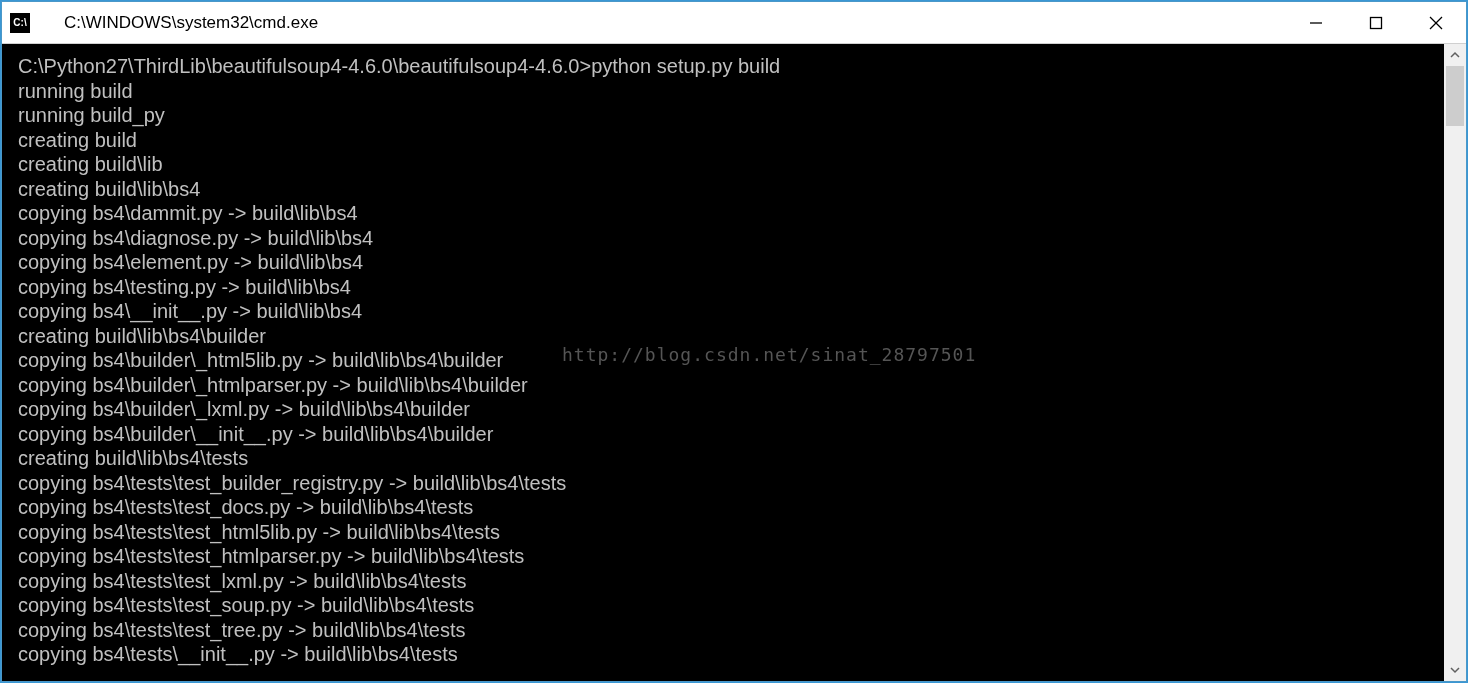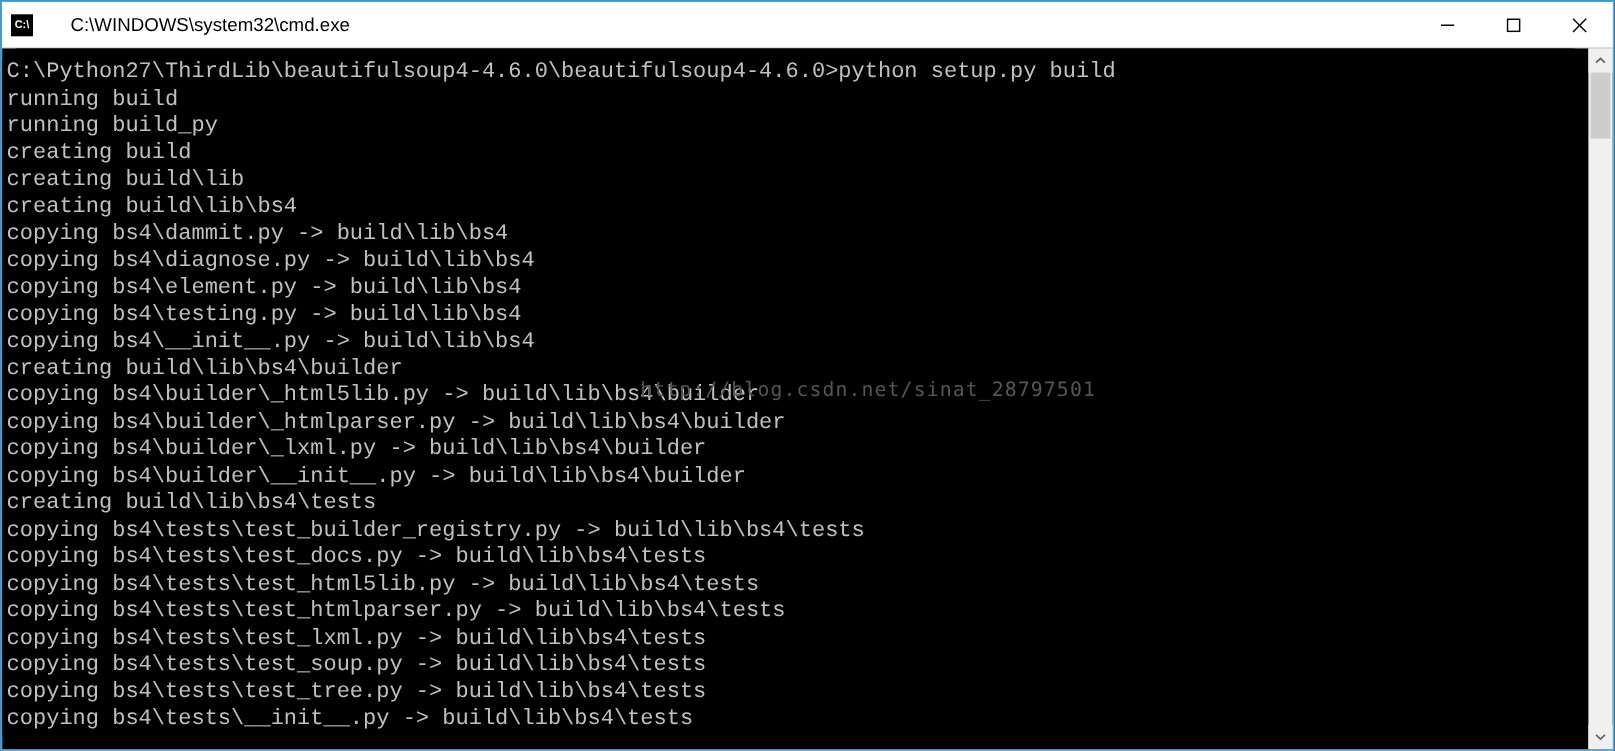--- a/index.html
+++ b/index.html
@@ -57,28 +57,27 @@
   .terminal-wrap {
     flex: 1;
     background: #000;
     position: relative;
     display: flex;
   }
   .terminal {
     flex: 1;
     background: #000;
     color: #c0c0c0;
-    font-family: Liberation Mono, monospace;
+    font-family: Liberation Sans, sans-serif;
     font-size: 20px;
     line-height: 24.5px;
     white-space: pre;
-    padding: 10px 0 0 4px;
+    padding: 10px 0 0 16px;
     overflow: hidden;
     position: relative;
-    border-radius: 15px;
   }
   .terminal .line { display:block; }
   .scrollbar {
     width: 22px;
     background: #f0f0f0;
     position: relative;
   }
   .scrollbar .up, .scrollbar .down {
     position: absolute;
     left:0; width:100%; height:22px;
@@ -94,21 +93,20 @@
     background:#cdcdcd;
     top:22px; height:60px;
   }
   .watermark {
     position: absolute;
     color: #555;
     font-family: "NSimSun","SimSun","Consolas",monospace;
     font-size: 18px;
     letter-spacing: 1px;
     pointer-events: none;
-    margin-left: 20px;
   }
 </style>
 </head>
 <body>
 
 <div class="window">
 
   <div class="titlebar">
     <div class="app-icon">C:\</div>
     <div class="title">C:\WINDOWS\system32\cmd.exe</div>

